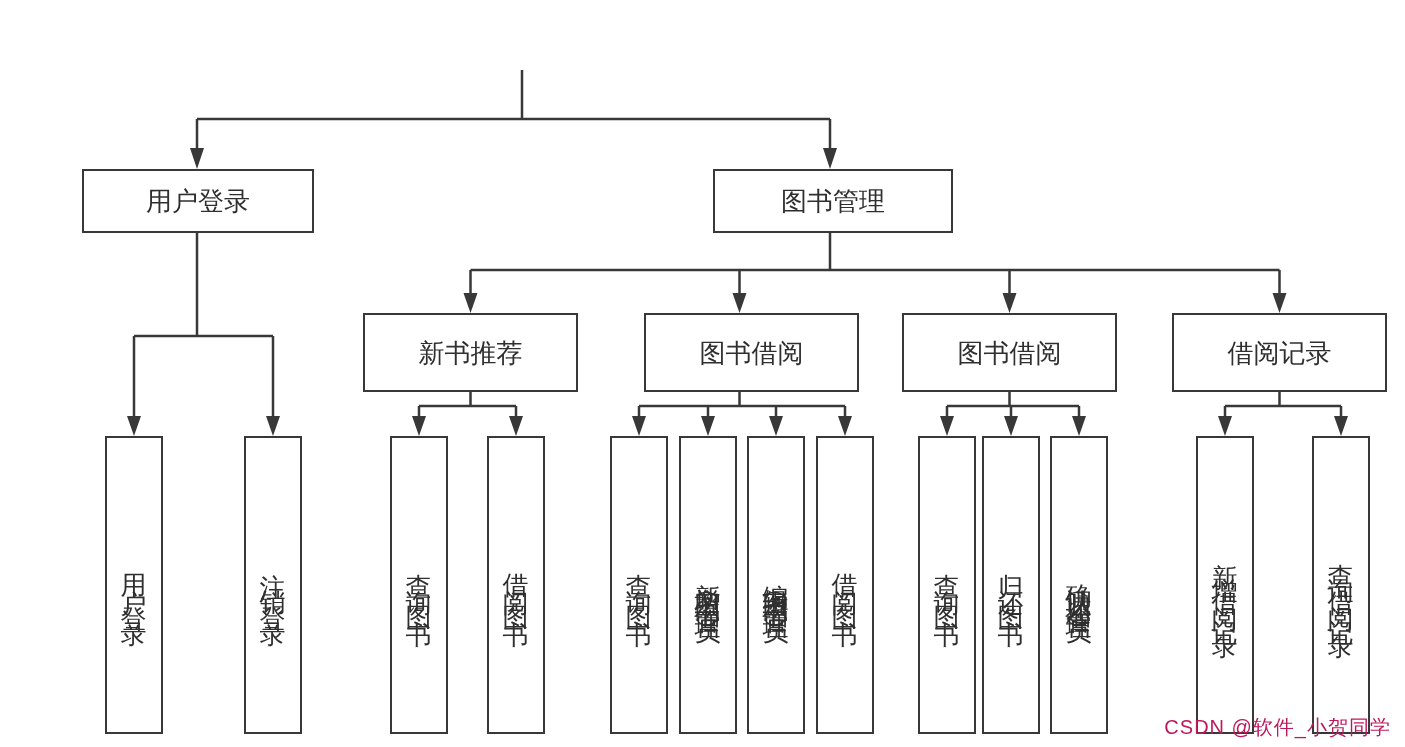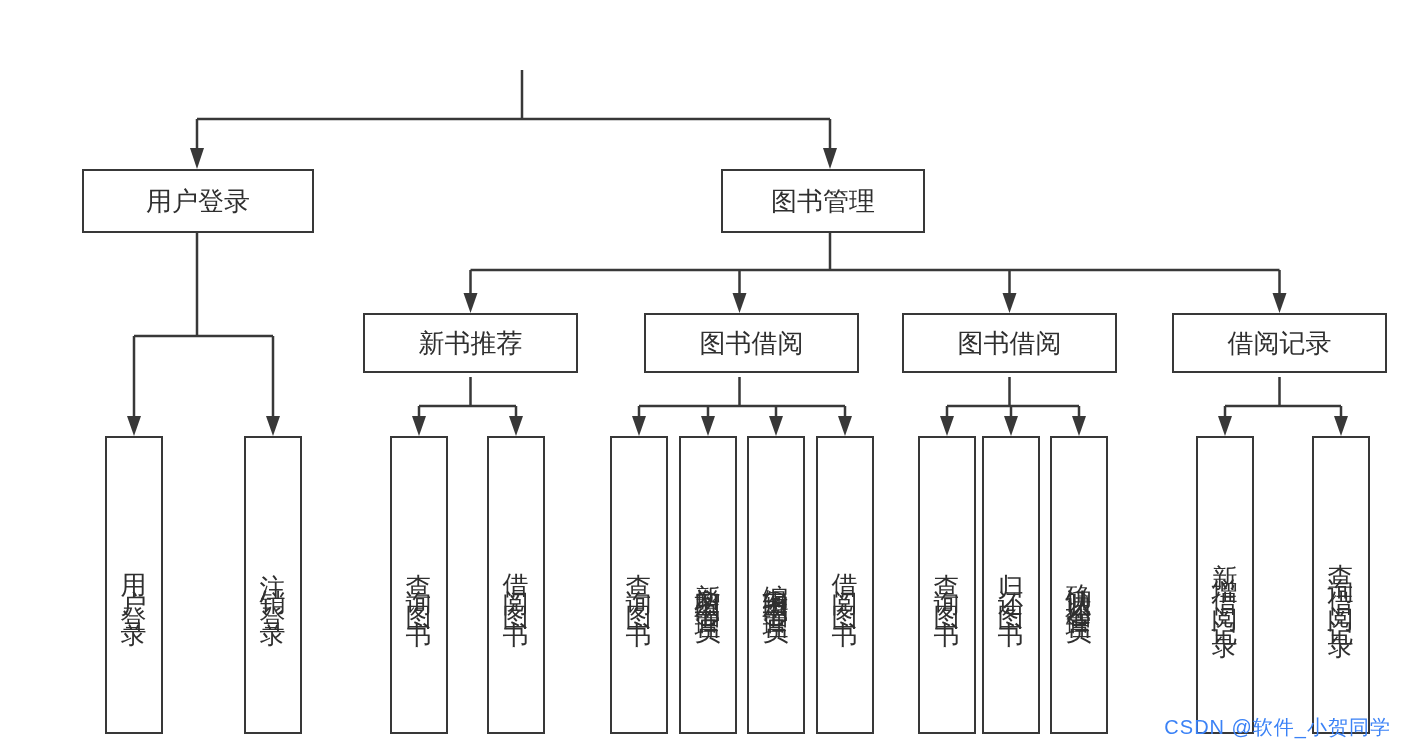--- a/index.html
+++ b/index.html
@@ -13,31 +13,31 @@
   #wires { position:absolute; left:0; top:0; width:1405px; height:747px; }
   .node {
     position:absolute; box-sizing:border-box;
     border:2.5px solid #383838; background:#ffffff;
     display:flex; align-items:center; justify-content:center;
     font-size:26px; color:#2f2f2f; white-space:nowrap;
     line-height:1;
   }
   .root  { left:21px;  top:13px;  width:1002px; height:57px; }
   .lvl2  { top:169px; height:64px; }
-  .lvl3  { top:313px; width:215px; height:60px; }
+  .lvl3  { top:313px; width:215px; height:79px; }
   .leaf  {
     top:436px; width:58px; height:298px;
     writing-mode:vertical-rl; text-orientation:mixed;
   }
   .gap-wide  { letter-spacing:16px; }
   .gap-mid   { letter-spacing:14px; }
   .gap-tight { letter-spacing:5px; }
   .watermark {
     position:absolute; right:14px; bottom:6px;
-    font-size:20px; color:#3b82f6; letter-spacing:1px;
+    font-size:20px; color:#be185d; letter-spacing:1px;
   }
 </style>
 </head>
 <body>
 
 <div id="canvas">
 
   <svg id="wires" viewBox="0 0 1405 747" xmlns="http://www.w3.org/2000/svg">
     <g stroke="#383838" stroke-width="2.5" fill="none">
       <path d="M522 70 V119 M197 119 H830 M197 119 V150 M830 119 V150"></path>
@@ -96,21 +96,21 @@
       <path d="M1279.5 377 V406 M1225 406 H1341 M1225 406 V418 M1341 406 V418"></path>
     </g>
     <g fill="#383838" stroke="none">
       <polygon points="1218,416 1232,416 1225,436"></polygon>
       <polygon points="1334,416 1348,416 1341,436"></polygon>
     </g>
   </svg>
 
 
   <div class="node lvl2" style="left:82px; width:232px;">用户登录</div>
-  <div class="node lvl2" style="left:713px; width:204px;margin-left:8px;">图书管理</div>
+  <div class="node lvl2" style="left:713px; width:240px;">图书管理</div>
 
   <div class="node lvl3" style="left:363px;">新书推荐</div>
   <div class="node lvl3" style="left:644px;">图书借阅</div>
   <div class="node lvl3" style="left:902px;">图书借阅</div>
   <div class="node lvl3" style="left:1172px;text-align:right;">借阅记录</div>
 
   <div class="node leaf gap-wide" style="left:105px;">用户登录</div>
   <div class="node leaf gap-wide" style="left:244px;">注销登录</div>
 
   <div class="node leaf gap-wide" style="left:390px;">查询图书</div>

